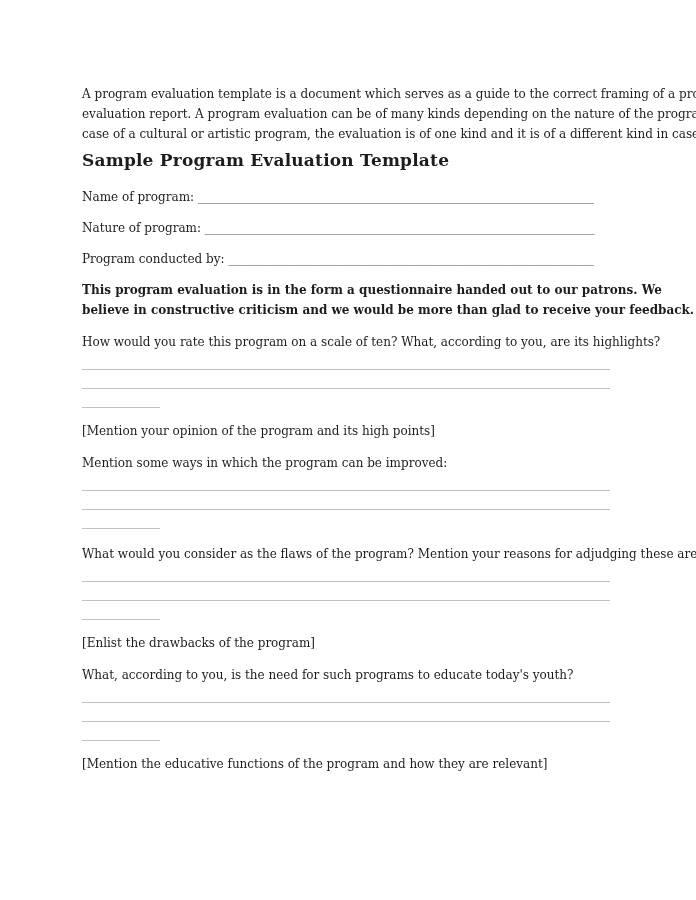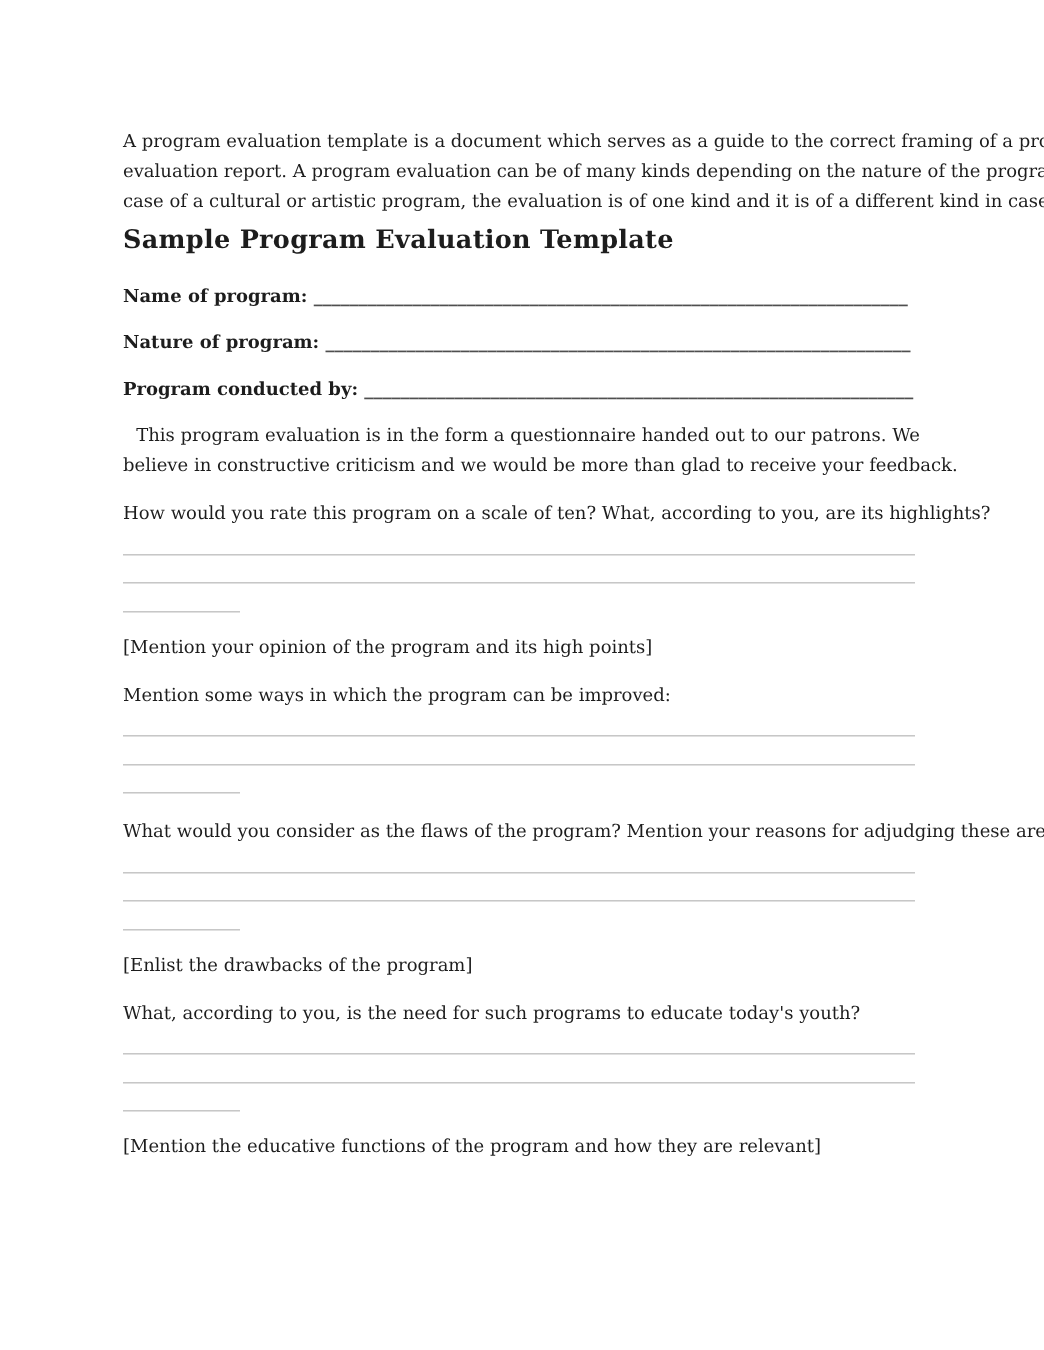--- a/index.html
+++ b/index.html
@@ -38,30 +38,29 @@
     font-size: 17px;
     line-height: 24px;
     font-weight: bold;
     letter-spacing: 0.2px;
     margin: 4px 0 15px 0;
   }
   .field {
     margin: 0 0 11px 0;
     white-space: pre;
     overflow: hidden;
-    font-weight: bold;
   }
   .field .blank {
     color: #4f4f4f;
   }
   .note {
     margin: 0 0 14px 0;
   }
   .bold-para {
-    font-weight: normal;
+    font-weight: bold;
     margin: 0 0 12px 0;
     text-align: center;
   }
   .section {
     margin: 0 0 12px 0;
   }
   .question {
     margin: 0 0 2px 0;
   }
   .answer-lines {

